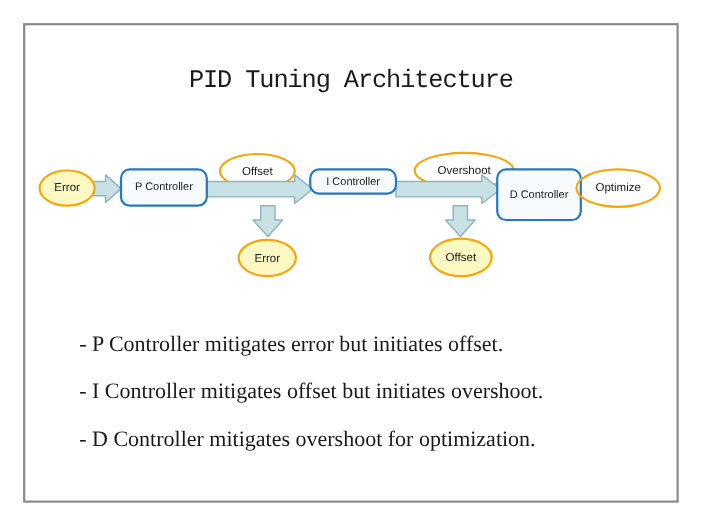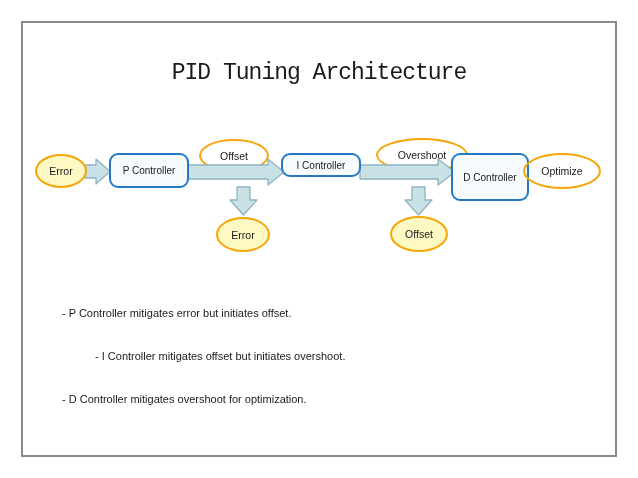--- a/index.html
+++ b/index.html
@@ -50,23 +50,23 @@
     z-index:3;
   }
   .arrow{position:absolute;z-index:2;}
   .arrow path{
     fill:var(--arrow-fill,#c8e1e5);
     stroke:var(--arrow-stroke,#8fb3c3);
     stroke-width:1.3;
     stroke-linejoin:round;
   }
   .bullet-line{
-    position:absolute;left:62px;
-    font-family:Liberation Sans, sans-serif;
-    font-size:11px;line-height:20px;
+    position:absolute;left:72px;
+    font-family:Liberation Serif, serif;
+    font-size:20px;line-height:20px;
     color:var(--text,#1a1a1a);
     white-space:pre;
   }
 </style>
 </head>
 <body>
 
 <div class="slide">
   <div class="frame"></div>
 
@@ -99,16 +99,16 @@
 
     <div class="node ellipse" style="left:35px;top:154px;width:52px;height:34px;">Error</div>
     <div class="node ellipse front" style="left:523px;top:153px;width:78px;height:36px;">Optimize</div>
 
     <div class="node ellipse" style="left:216px;top:217px;width:54px;height:35px;">Error</div>
     <div class="node ellipse" style="left:390px;top:216px;width:58px;height:36px;">Offset</div>
   </div>
 
   <div>
     <div class="bullet-line" style="top:303px;">- P Controller mitigates error but initiates offset.</div>
-    <div class="bullet-line" style="top:346px;margin-left:33px;">- I Controller mitigates offset but initiates overshoot.</div>
+    <div class="bullet-line" style="top:346px;">- I Controller mitigates offset but initiates overshoot.</div>
     <div class="bullet-line" style="top:389px;">- D Controller mitigates overshoot for optimization.</div>
   </div>
 </div>
 
 </body></html>

